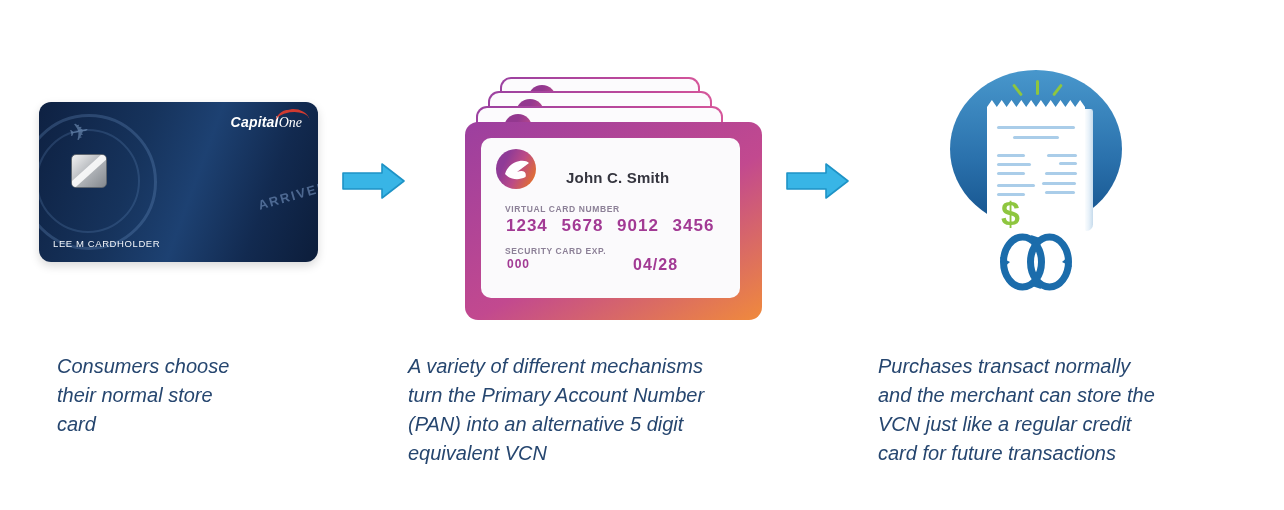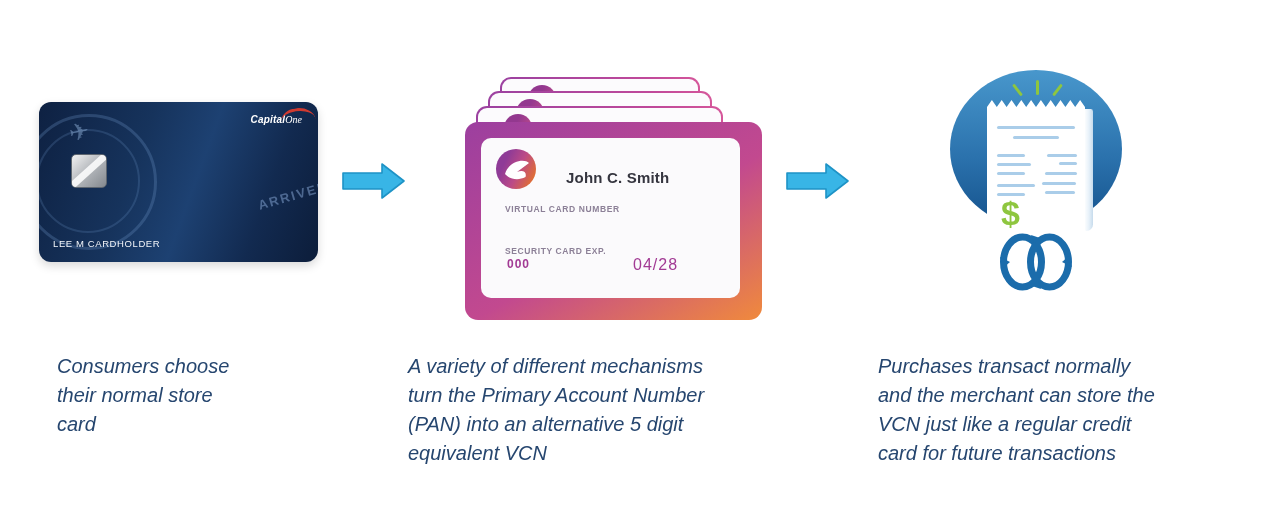--- a/index.html
+++ b/index.html
@@ -22,21 +22,21 @@
   .venture-card{
     position:absolute;left:39px;top:102px;width:279px;height:160px;
     border-radius:12px;overflow:hidden;
     background:linear-gradient(110deg,#0e2142 0%,#16335c 35%,#1d4172 55%,#122a50 78%,#0c1d3a 100%);
     box-shadow:0 4px 10px rgba(0,0,0,.15);
   }
   .stamp-circle{position:absolute;left:-18px;top:12px;width:130px;height:130px;border:3px solid rgba(110,150,200,.28);border-radius:50%;}
   .stamp-circle.inner{left:-3px;top:27px;width:100px;height:100px;border-width:2px;border-color:rgba(110,150,200,.22);}
   .plane{position:absolute;left:30px;top:16px;font-size:24px;color:rgba(150,185,225,.45);transform:rotate(-12deg);}
   .arrived{position:absolute;left:218px;top:86px;font-size:13px;font-weight:bold;letter-spacing:2px;color:rgba(137,170,215,.5);transform:rotate(-16deg);}
-  .co-logo{position:absolute;right:16px;top:12px;color:#ffffff;font-size:10px;white-space:nowrap;}
+  .co-logo{position:absolute;right:16px;top:12px;color:#ffffff;font-size:14px;white-space:nowrap;}
   .co-capital{font-weight:bold;font-style:italic;letter-spacing:.2px;}
   .co-one{font-family:"Liberation Serif",serif;font-style:italic;position:relative;display:inline-block;}
   .co-swoosh{position:absolute;left:-4px;top:-6px;width:34px;height:12px;
     border-top:3px solid #cf3a30;border-radius:100% 120% 0 0 / 160% 200% 0 0;transform:rotate(-8deg);}
   .chip{position:absolute;left:32px;top:52px;width:34px;height:32px;border-radius:5px;
     background:linear-gradient(135deg,#f2f2f2 0%,#b9bcc0 45%,#83888e 100%);
     border:1px solid #5e6670;overflow:hidden;}
   .chip::after{content:"";position:absolute;left:-8px;top:11px;width:52px;height:7px;background:rgba(255,255,255,.85);transform:rotate(-42deg);}
   .venture-word{position:absolute;left:78px;top:58px;font-size:21px;letter-spacing:9px;color:#e2e6ed;text-shadow:0 0 1px rgba(255,255,255,.6);white-space:nowrap;}
   .venture-reg{font-size:8px;letter-spacing:0;vertical-align:top;position:relative;top:-4px;left:-6px;}
@@ -51,21 +51,21 @@
   .vcard{position:absolute;left:465px;top:122px;width:265px;height:166px;border-radius:13px;padding:16px;
     background:linear-gradient(150deg,#9c3f9f 0%,#c2498f 55%,#f08a3c 100%);}
   .vcard-inner{width:259px;height:160px;background:#fbfafc;border-radius:10px;position:relative;overflow:hidden;}
   .vcn-logo{position:absolute;left:15px;top:11px;width:40px;height:40px;border-radius:50%;
     background:linear-gradient(115deg,#8f3b97 25%,#bc4a86 55%,#e2702f 90%);}
   .vcn-logo svg{position:absolute;left:0;top:0;}
   .vc-name{position:absolute;left:85px;top:31px;font-size:15px;font-weight:bold;color:#35353f;letter-spacing:.2px;}
   .vc-label{position:absolute;font-size:8.5px;letter-spacing:.6px;color:#8c8097;font-weight:bold;}
   .vc-number{position:absolute;left:25px;top:78px;font-size:17px;font-weight:bold;color:#a23a94;letter-spacing:1px;word-spacing:8px;}
   .vc-sec{position:absolute;left:26px;top:119px;font-size:12px;font-weight:bold;color:#a23a94;letter-spacing:1px;}
-  .vc-exp{position:absolute;left:152px;top:118px;font-size:16px;font-weight:normal;color:#a23a94;letter-spacing:1px;}
+  .vc-exp{position:absolute;left:152px;top:118px;font-size:16px;font-weight:bold;color:#a23a94;letter-spacing:1px;}
 
   
   .merchant-circle{position:absolute;left:950px;top:70px;width:172px;height:158px;border-radius:50%;
     background:linear-gradient(180deg,#4897cc 0%,#2b72ad 55%,#14518b 100%);}
   .sparks{position:absolute;left:1014px;top:80px;width:48px;height:18px;}
   .spark{position:absolute;width:3px;height:14px;background:#8ec63f;border-radius:2px;}
   .spark.s1{left:2px;top:3px;transform:rotate(-38deg);}
   .spark.s2{left:22px;top:0;height:15px;}
   .spark.s3{left:42px;top:3px;transform:rotate(38deg);}
   .receipt{position:absolute;left:987px;top:100px;width:106px;height:133px;}
@@ -119,20 +119,21 @@
 
   <div class="vcard" style="z-index:4;">
     <div class="vcard-inner">
       <div class="vcn-logo">
         <svg viewBox="0 0 40 40" width="40" height="40">
           <path d="M9 25 C13 12 28 9 33 14 L21 23 C27 20.5 31 23 29.5 28 C22 32 13 30 9 25 Z" fill="#ffffff"></path>
         </svg>
       </div>
       <div class="vc-name">John C. Smith</div>
       <div class="vc-label" style="left:24px;top:66px;">VIRTUAL CARD NUMBER</div>
+      <div class="vc-number">1234 5678 9012 3456</div>
       <div class="vc-label" style="left:24px;top:108px;">SECURITY CARD EXP.</div>
       <div class="vc-sec">000</div>
       <div class="vc-exp">04/28</div>
     </div>
   </div>
 
   <svg class="flow-arrow" style="left:786px;top:162px;" viewBox="0 0 64 38">
     <polygon points="1,11 40,11 40,2 62,19 40,36 40,27 1,27" fill="#38b5e6" stroke="#1e93c6" stroke-width="1.6" stroke-linejoin="round"></polygon>
   </svg>
 

